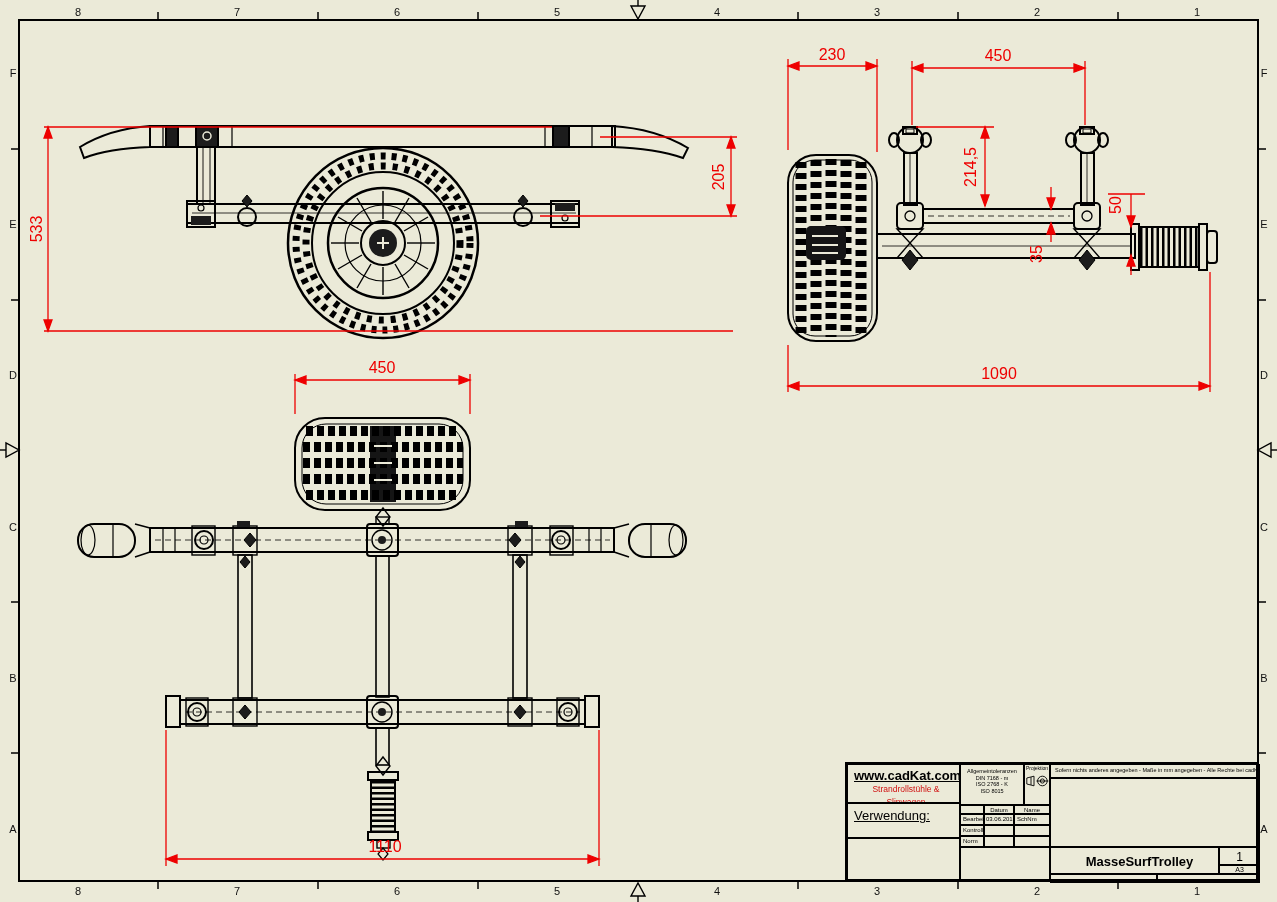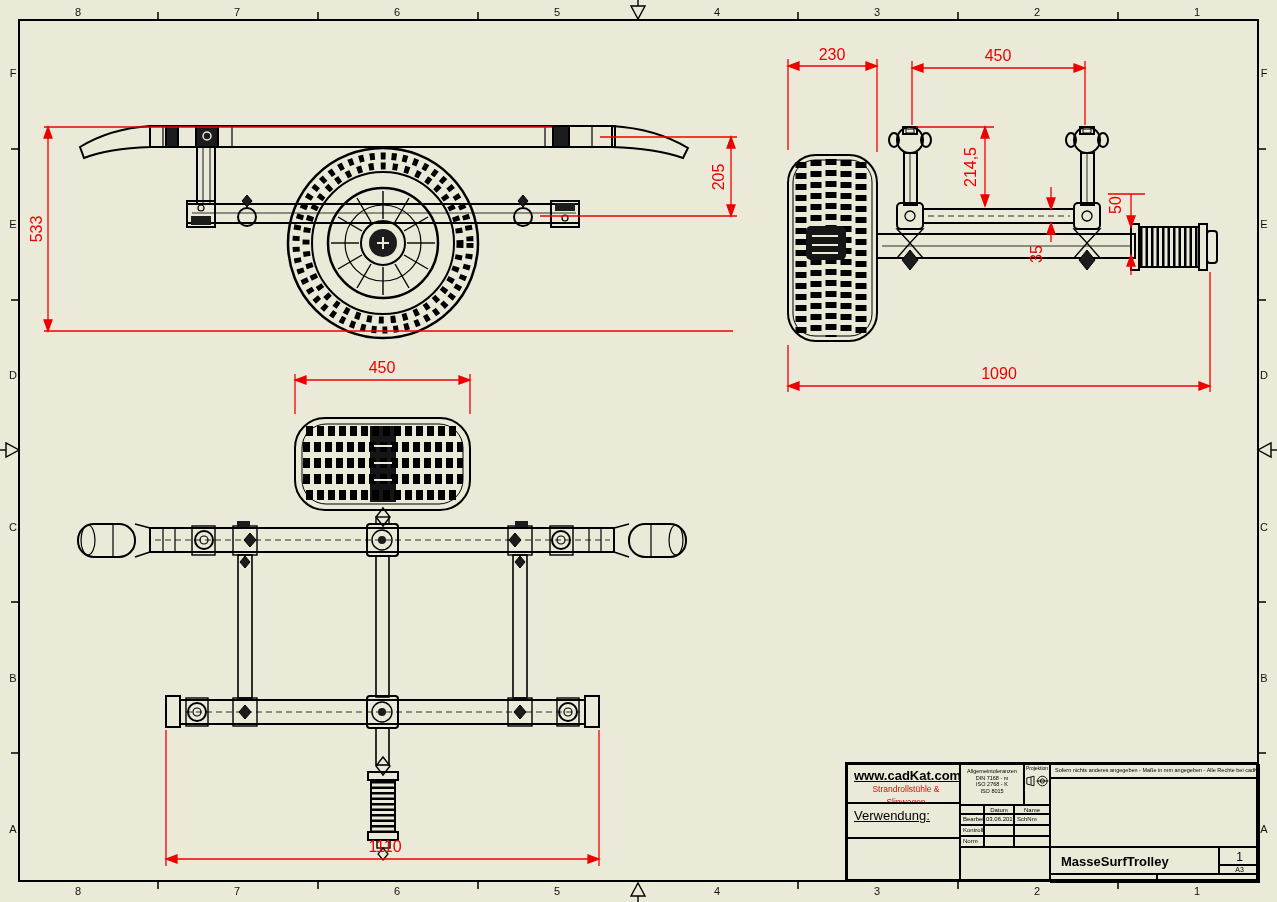--- a/index.html
+++ b/index.html
@@ -422,19 +422,19 @@
   <div class="cell tb-tiny" style="left:113px;top:61px;width:24px;height:11px;padding-left:2px;">Kontrolliert</div>
   <div class="cell tb-tiny" style="left:137px;top:61px;width:30px;height:11px;"></div>
   <div class="cell tb-tiny" style="left:167px;top:61px;width:36px;height:11px;"></div>
   <div class="cell tb-tiny" style="left:113px;top:72px;width:24px;height:11px;padding-left:2px;">Norm</div>
   <div class="cell tb-tiny" style="left:137px;top:72px;width:30px;height:11px;"></div>
   <div class="cell tb-tiny" style="left:167px;top:72px;width:36px;height:11px;"></div>
   <div class="cell" style="left:113px;top:83px;width:90px;height:34px;"></div>
 
   <div class="cell tb-disc" style="left:203px;top:0;width:210px;height:14px;">Sofern nichts anderes angegeben - Maße in mm angegeben - Alle Rechte bei cadKat.com</div>
   <div class="cell" style="left:203px;top:14px;width:210px;height:69px;"></div>
-  <div class="cell tb-title" style="left:203px;top:83px;width:169px;height:27px;">MasseSurfTrolley</div>
+  <div class="cell tb-title" style="left:203px;top:83px;width:169px;height:27px;text-align:center;">MasseSurfTrolley</div>
   <div class="cell tb-num" style="left:372px;top:83px;width:41px;height:18px;">1</div>
   <div class="cell tb-fmt" style="left:372px;top:101px;width:41px;height:9px;">A3</div>
   <div class="cell" style="left:203px;top:110px;width:107px;height:9px;"></div>
   <div class="cell" style="left:310px;top:110px;width:103px;height:9px;"></div>
 </div>
 </div>
 
 </body></html>

